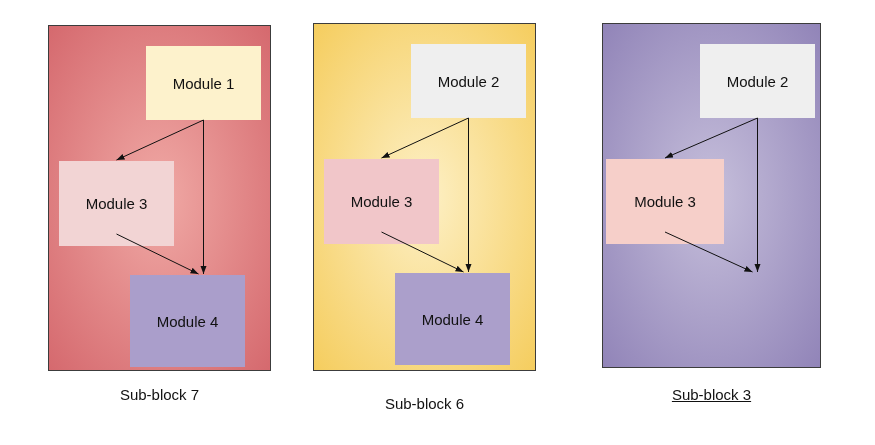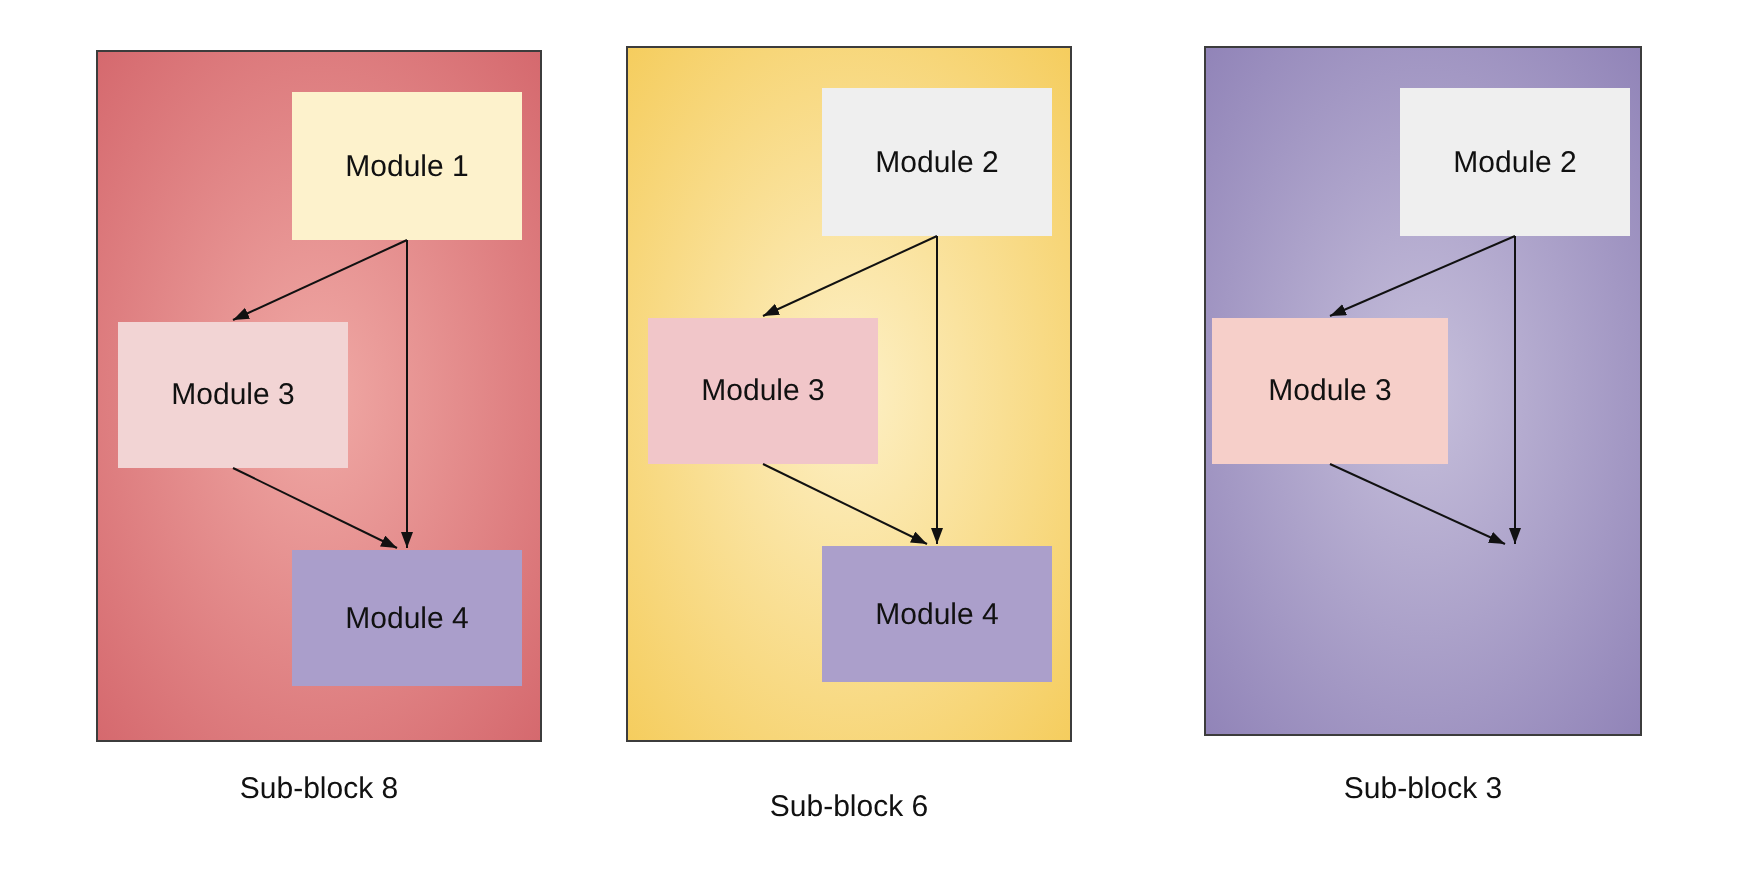--- a/index.html
+++ b/index.html
@@ -9,29 +9,29 @@
   }
   .panel{position:absolute;border:1.5px solid #3c3c3c;box-sizing:border-box;}
   .panel-1{left:48px;top:25px;width:223px;height:346px;}
   .panel-2{left:313px;top:23px;width:223px;height:348px;}
   .panel-3{left:602px;top:23px;width:219px;height:345px;}
   .module{
     position:absolute;display:flex;align-items:center;justify-content:center;
     font-size:15px;color:#111111;white-space:nowrap;
   }
   .slot-top{left:97px;top:20px;width:115px;height:74px;}
-  .slot-mid{left:10px;top:135px;width:115px;height:73px;}
-  .slot-bottom{left:97px;top:249px;width:115px;height:68px;}
+  .slot-mid{left:10px;top:135px;width:115px;height:85px;}
+  .slot-bottom{left:81px;top:249px;width:115px;height:92px;}
   .panel-3 .slot-mid{left:3px;width:118px;}
   .panel-label{
     position:absolute;text-align:center;font-size:15px;color:#111111;
   }
   .label-1{left:48px;top:386px;width:223px;}
   .label-2{left:313px;top:395px;width:223px;}
-  .label-3{left:602px;top:386px;width:219px;}
+  .label-3{left:602px;top:386px;width:219px;text-decoration:underline;}
   #arrows{position:absolute;left:0;top:0;pointer-events:none;}
   #arrows line{stroke:#111111;stroke-width:1;}
 </style>
 </head>
 <body>
 
 <div id="canvas">
 
   <div class="panel panel-1" style="background: radial-gradient(rgb(240, 169, 165) 0%, rgb(213, 105, 110) 100%); border-color: rgb(60, 60, 60);">
     <div class="module slot-top" style="background: rgb(253, 242, 204); color: rgb(17, 17, 17);">Module 1</div>
@@ -43,21 +43,21 @@
     <div class="module slot-top" style="background: rgb(239, 239, 239); color: rgb(17, 17, 17);">Module 2</div>
     <div class="module slot-mid" style="background: rgb(241, 198, 201); color: rgb(17, 17, 17);">Module 3</div>
     <div class="module slot-bottom" style="background: rgb(171, 159, 203); color: rgb(17, 17, 17);">Module 4</div>
   </div>
 
   <div class="panel panel-3" style="background: radial-gradient(rgb(198, 191, 219) 0%, rgb(145, 132, 184) 100%); border-color: rgb(60, 60, 60);">
     <div class="module slot-top" style="background: rgb(239, 239, 239); color: rgb(17, 17, 17);">Module 2</div>
     <div class="module slot-mid" style="background: rgb(246, 207, 201); color: rgb(17, 17, 17);">Module 3</div>
   </div>
 
-  <div class="panel-label label-1">Sub-block 8</div>
+  <div class="panel-label label-1">Sub-block 7</div>
   <div class="panel-label label-2">Sub-block 6</div>
   <div class="panel-label label-3">Sub-block 3</div>
 
   <svg id="arrows" width="875" height="445">
     <defs>
       <marker id="ah" markerWidth="9" markerHeight="7" refX="8" refY="3" orient="auto">
         <path id="ah-path" d="M0,0 L8,3 L0,6 z" fill="#111111"></path>
       </marker>
     </defs>
   <line x1="203.5" y1="120" x2="116.5" y2="160" marker-end="url(#ah)" stroke="#111111"></line>

